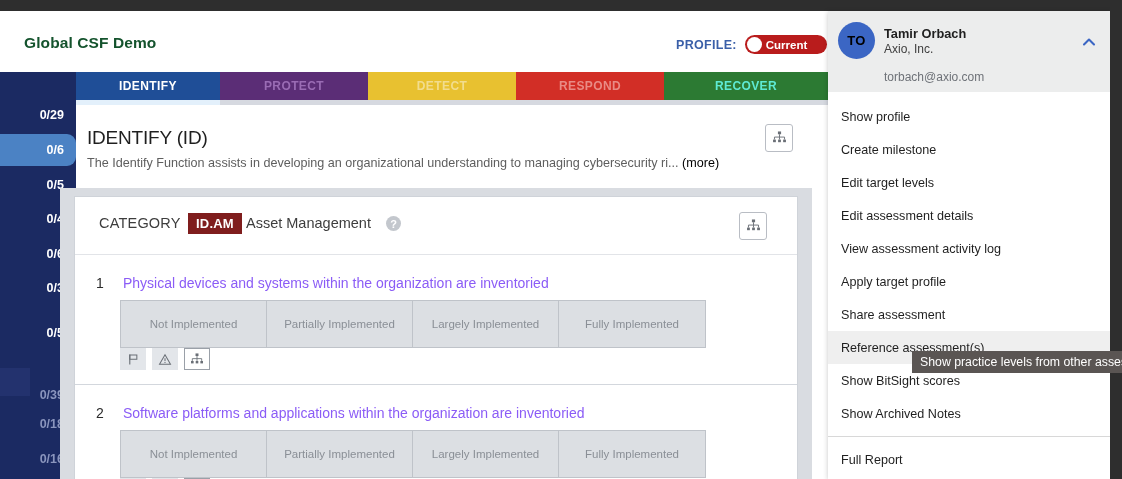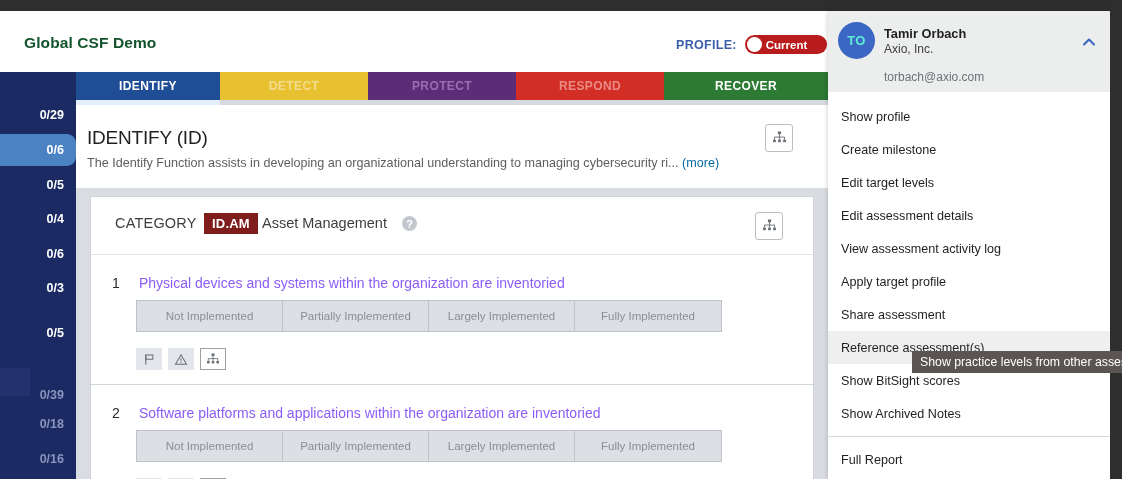--- a/index.html
+++ b/index.html
@@ -121,32 +121,32 @@
   }
   .fn-title {
     position: absolute; left: 11px; top: 22px;
     font-size: 19px; color: #1f1f1f; letter-spacing: -.2px;
   }
   .fn-desc {
     position: absolute; left: 11px; top: 51px;
     width: 690px;
     font-size: 12.6px; color: #5e5e5e; white-space: nowrap;
   }
-  .more-link { color: #0369a1; }
+  .more-link { color: #000000; }
   .icon-btn {
     position: absolute;
     width: 28px; height: 28px;
     border: 1px solid #b9bdc4; border-radius: 3px;
     background: #fff;
     display: flex; align-items: center; justify-content: center;
   }
 
   
   .content {
-    position: absolute; left: 76px; top: 177px;
+    position: absolute; left: 60px; top: 177px;
     width: 752px; height: 291px;
     background: #d9dce1;
     padding: 8px 14px 0 14px;
   }
   .card {
     background: #ffffff;
     border: 1px solid #cfd3d9;
   }
   .cat-row {
     height: 58px; position: relative;
@@ -181,21 +181,21 @@
   .practice-num {
     position: absolute; left: 21px; top: 20px;
     font-size: 14px; color: #2b2b2b;
   }
   .practice-text {
     position: absolute; left: 48px; top: 20px;
     font-size: 14px; color: #8b5cf6; white-space: nowrap;
   }
   .levels {
     position: absolute; left: 45px; top: 45px;
-    display: flex; height: 32px;
+    display: flex; height: 48px;
     border: 1px solid #bfc3c9;
     justify-content: center;
   }
   .level {
     display: flex; align-items: center; justify-content: center;
     background: #dcdfe3; color: #8a8f96;
     font-size: 11.5px;
     border-right: 1px solid #bfc3c9;
   }
   .level:last-child { border-right: none; }
@@ -236,21 +236,21 @@
     background: #ffffff;
     box-shadow: 0 1px 5px rgba(0,0,0,.22);
     z-index: 40;
   }
   .menu-head {
     height: 81px; background: #eceded; position: relative;
   }
   .avatar {
     position: absolute; left: 10px; top: 11px;
     width: 37px; height: 37px; border-radius: 50%;
-    background: #3b66c4; color: #5eead4;
+    background: #3b66c4; color: #000000;
     font-size: 13px; font-weight: bold;
     display: flex; align-items: center; justify-content: center;
     letter-spacing: .4px;
   }
   .m-name {
     position: absolute; left: 56px; top: 15px;
     font-size: 12.8px; font-weight: bold; color: #1f1f1f;
   }
   .m-org {
     position: absolute; left: 56px; top: 31px;
@@ -339,30 +339,30 @@
       </div>
       <div class="rail-item dim" style="top:372px;height:30px">
         <span>0/16</span>
       </div>
     </div>
 
     <div class="tabs">
       <div class="tab" style="width:144px;background:#1f4e97;color:#ffffff">
         <span>IDENTIFY</span>
       </div>
+      <div class="tab" style="width:148px;background:#5b2d76;color:#9a6cb4">
+        <span>PROTECT</span>
+      </div>
       <div class="tab" style="width:148px;background:#e8c130;color:#f2dd8e">
         <span>DETECT</span>
       </div>
-      <div class="tab" style="width:148px;background:#5b2d76;color:#9a6cb4">
-        <span>PROTECT</span>
-      </div>
       <div class="tab" style="width:148px;background:#d22e26;color:#e98b85">
         <span>RESPOND</span>
       </div>
-      <div class="tab" style="width:164px;background:#2c7a33;color:#ffffff">
+      <div class="tab" style="width:164px;background:#2c7a33;color:#5eead4">
         <span>RECOVER</span>
       </div>
     </div>
     <div class="tab-underline"></div>
     <div class="tab-underline-active"></div>
 
     <div class="fn-header">
       <div class="fn-title">IDENTIFY (ID)</div>
       <div class="fn-desc">
         <span>The Identify Function assists in developing an organizational understanding to managing cybersecurity ri...</span>

